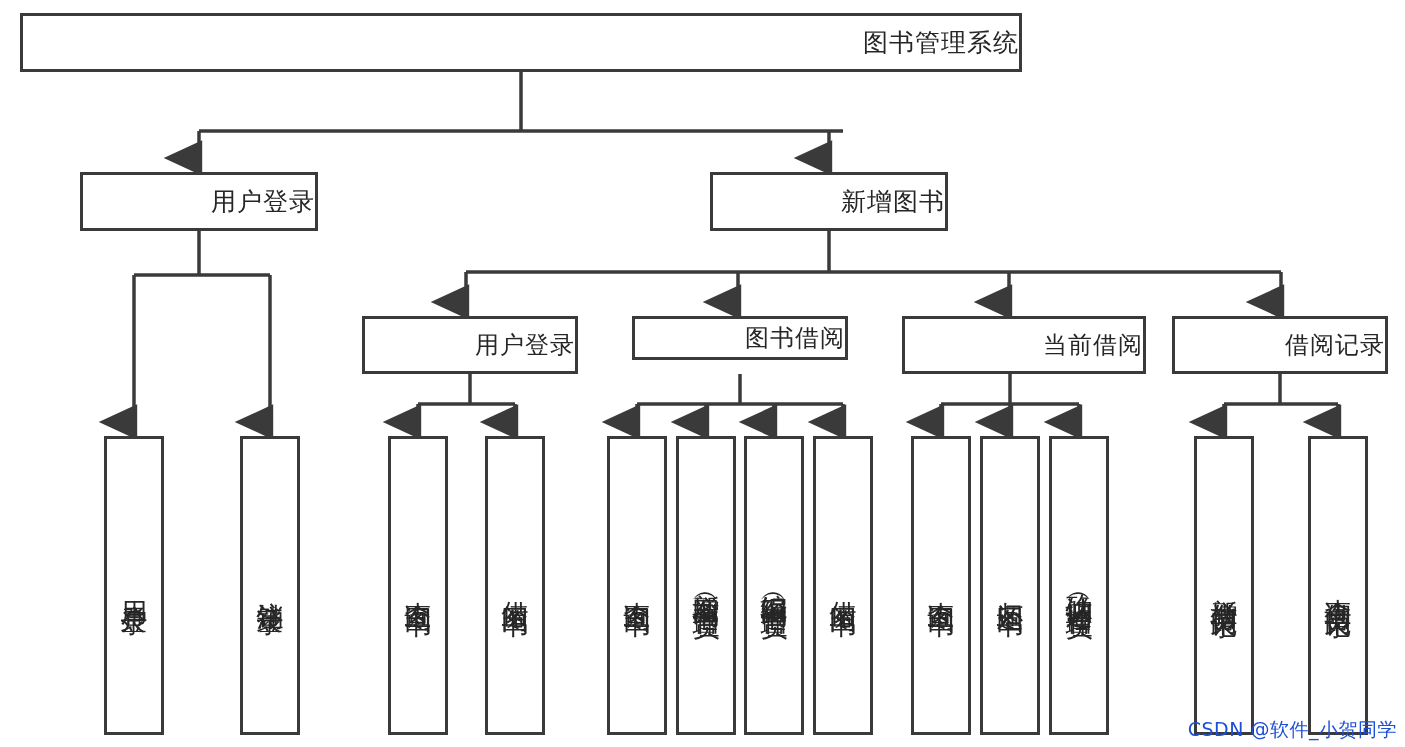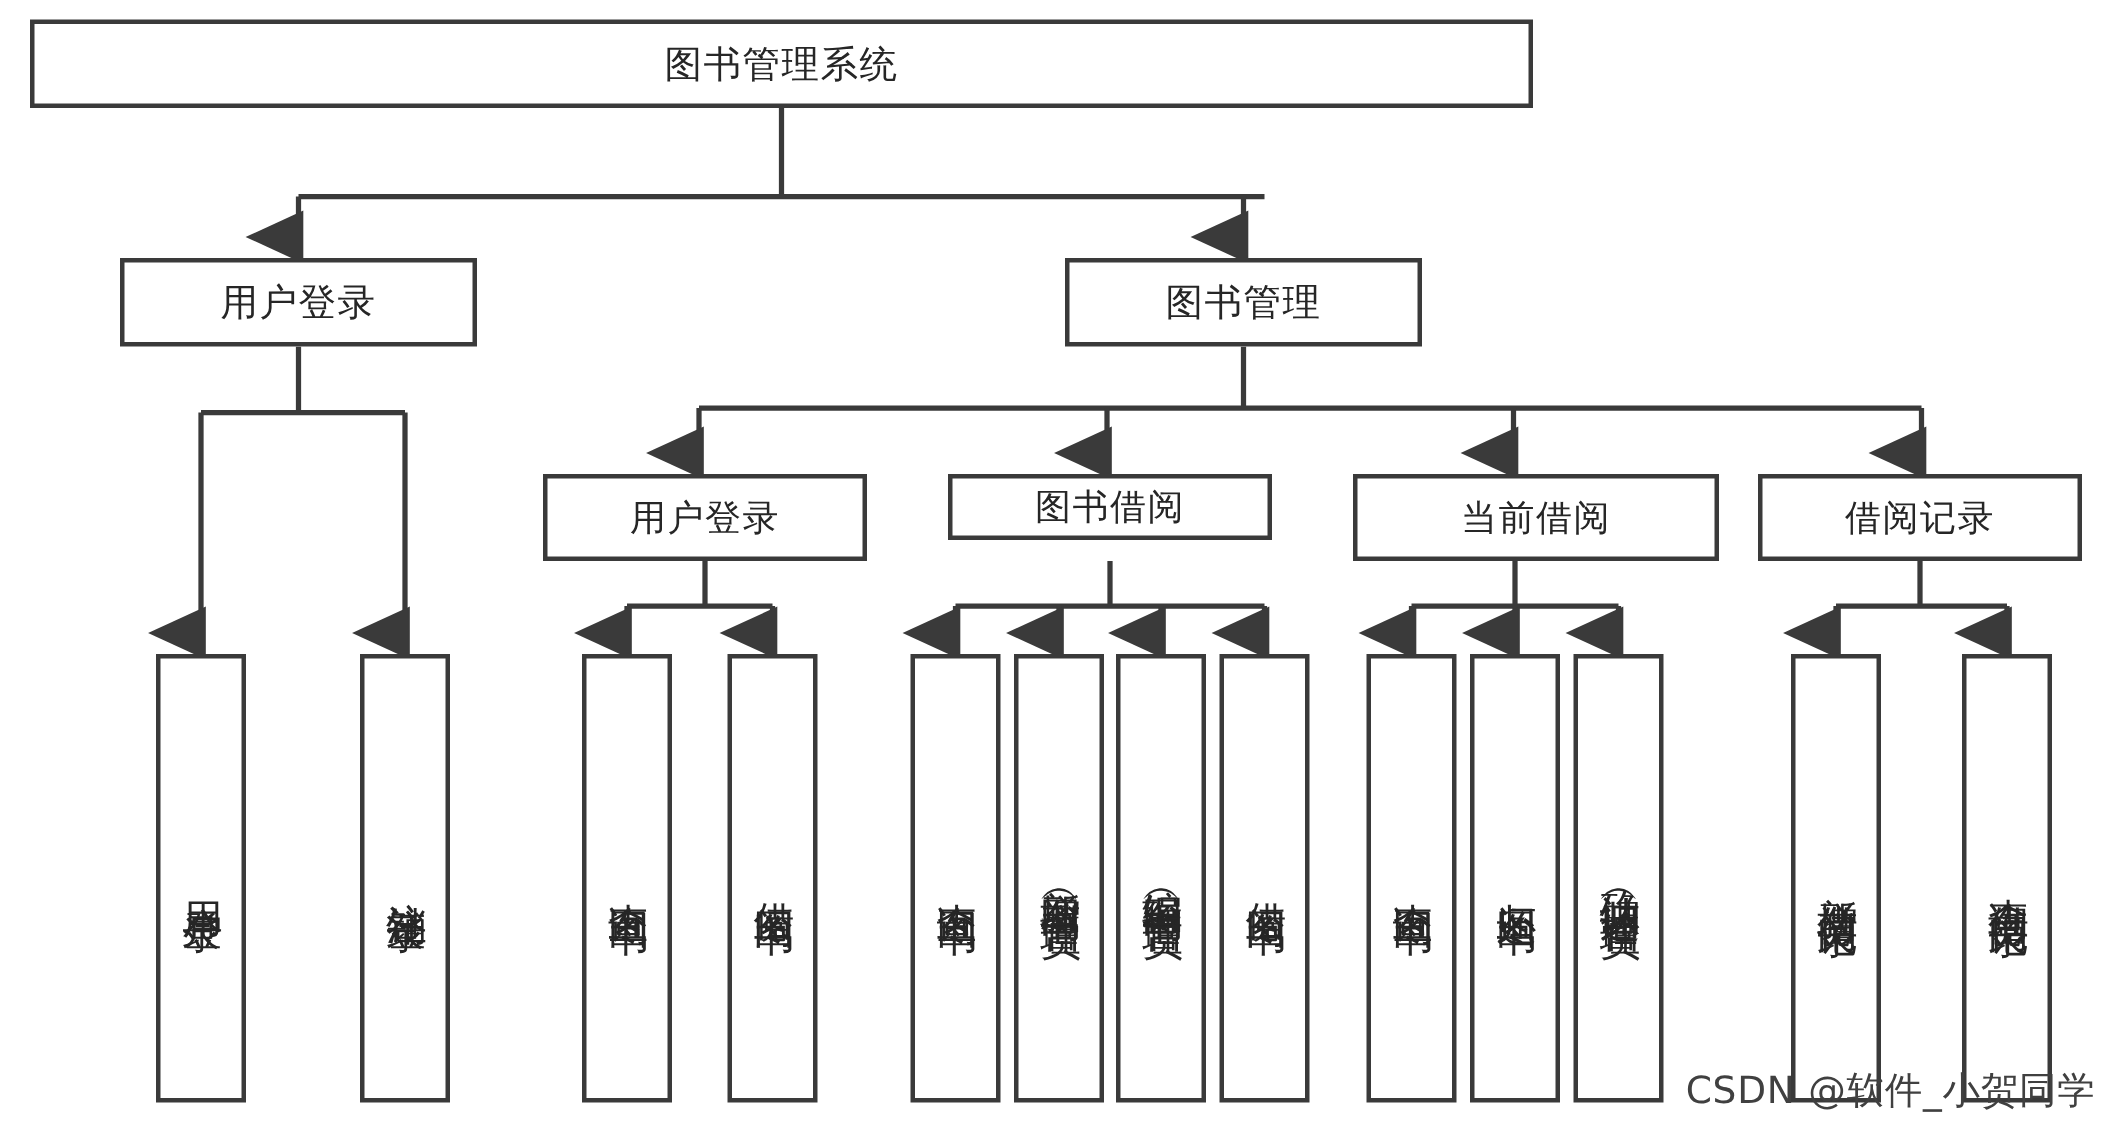--- a/index.html
+++ b/index.html
@@ -25,21 +25,21 @@
     height: 747px;
     pointer-events: none;
   }
   .node {
     position: absolute;
     box-sizing: border-box;
     background: #ffffff;
     border: 3px solid #3a3a3a;
     display: flex;
     align-items: center;
-    justify-content: center;
+    justify-content: flex-end;
   }
   .node-label {
     color: #262626;
     text-align: center;
     line-height: 1.0;
     white-space: pre;
   }
   
   .node.h .node-label {
     font-size: 25px;
@@ -64,22 +64,22 @@
     text-orientation: upright;
     font-size: 27px;
     line-height: 1.18;
     letter-spacing: 3px;
     max-height: 268px;
   }
   .watermark {
     position: absolute;
     right: 8px;
     bottom: 4px;
-    font-size: 25px;
-    color: #404040;
+    font-size: 19px;
+    color: #1d4ed8;
     letter-spacing: 0.5px;
     white-space: nowrap;
     font-family: "DejaVu Sans", "Liberation Sans", sans-serif;
   }
 </style>
 </head>
 <body>
 
 <div id="canvas">
 
@@ -139,21 +139,21 @@
 
   <div class="node h root" style="left:20px; top:13px; width:1002px; height:59px;">
     <span class="node-label">图书管理系统</span>
   </div>
 
   <div class="node h lvl2" style="left:80px; top:172px; width:238px; height:59px;">
     <span class="node-label">用户登录</span>
   </div>
 
   <div class="node h lvl2" style="left:710px; top:172px; width:238px; height:59px;">
-    <span class="node-label">图书管理</span>
+    <span class="node-label">新增图书</span>
   </div>
 
   <div class="node h lvl3" style="left:362px; top:316px; width:216px; height:58px;">
     <span class="node-label">用户登录</span>
   </div>
 
   <div class="node h lvl3" style="left:632px; top:316px; width:216px; height:44px;">
     <span class="node-label">图书借阅</span>
   </div>
 

